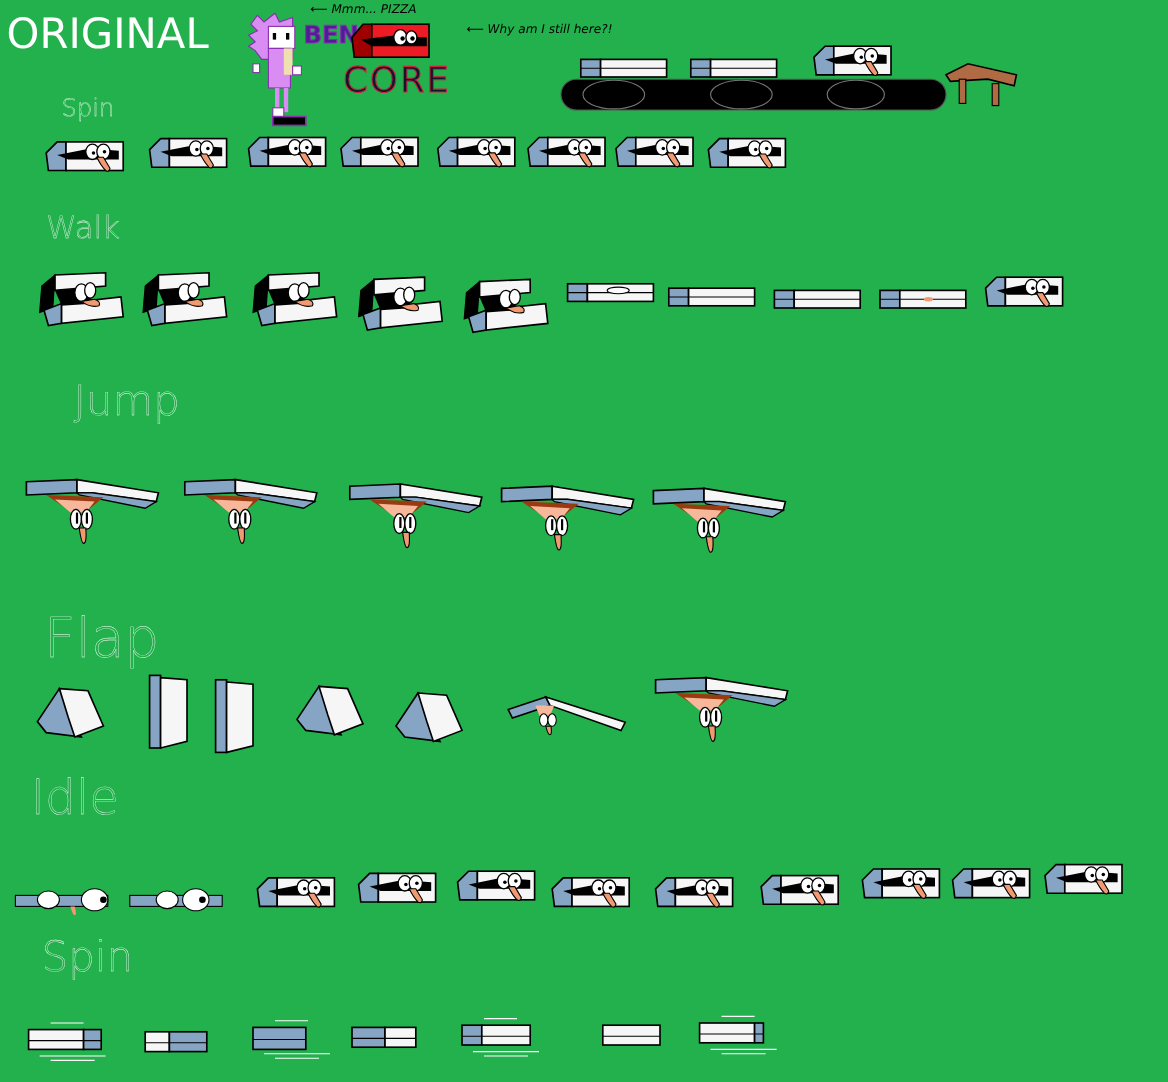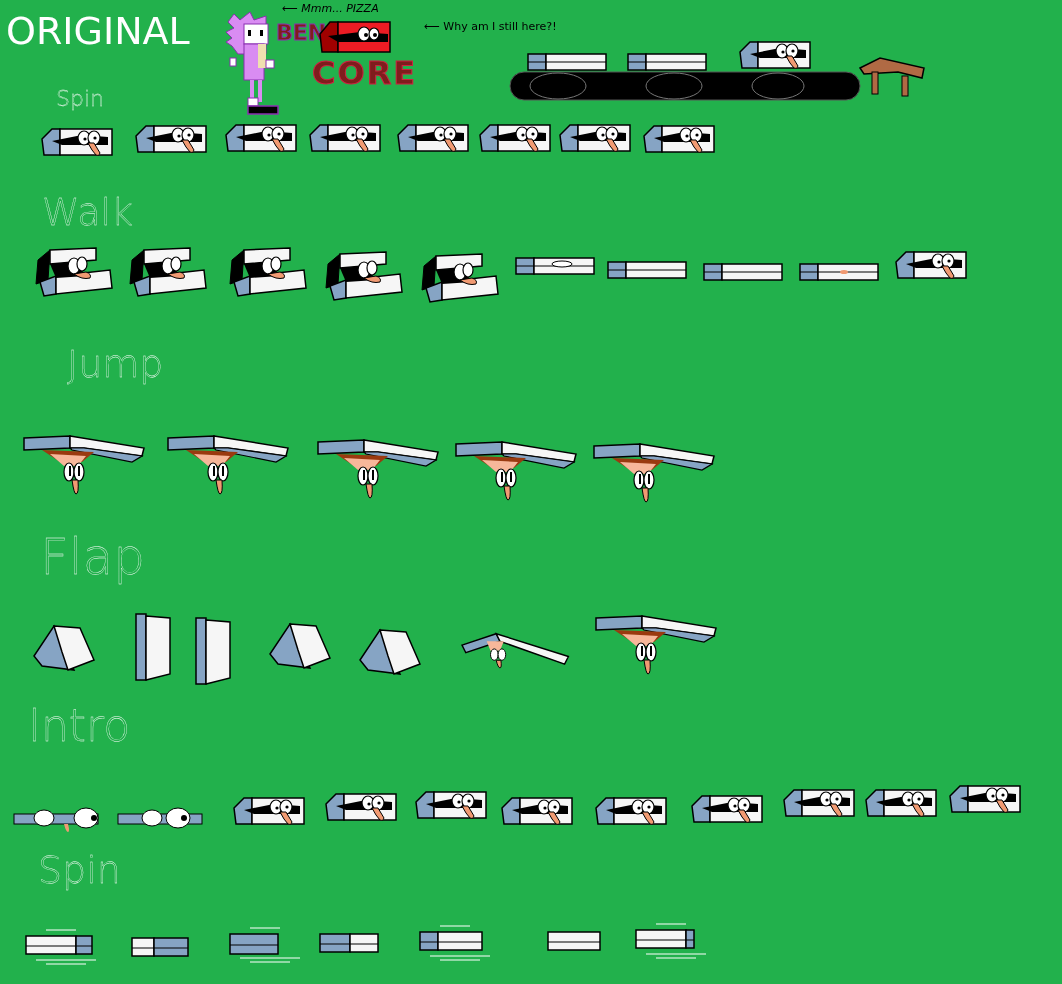--- a/index.html
+++ b/index.html
@@ -1,23 +1,23 @@
 <!DOCTYPE html>
 <html><head>
 <meta charset="utf-8">
 <style>
   html,body{margin:0;padding:0;}
   body{width:1062px;height:984px;background:#22b14c;position:relative;overflow:hidden;font-family:"DejaVu Sans",sans-serif;}
   .abs{position:absolute;}
   .title{left:6px;top:8px;color:#fff;font-family:"DejaVu Sans",sans-serif;font-size:38px;line-height:46px;letter-spacing:0px;text-align:right;}
   .label{color:#fff;font-family:"DejaVu Sans",sans-serif;font-weight:200;-webkit-text-stroke:0.3px #fff;color:transparent;}
   .lbl-idle{left:56px;top:86px;font-size:22px;}
-  .lbl-walk{left:42px;top:190px;font-size:38px;}
+  .lbl-walk{left:42px;top:190px;font-size:28px;}
   .lbl-jump{left:34px;top:342px;font-size:38px;margin-left:33px;}
-  .lbl-flap{left:40px;top:528px;font-size:50px;}
+  .lbl-flap{left:40px;top:551px;font-size:50px;}
   .lbl-intro{left:28px;top:700px;font-size:44px;}
   .lbl-spin{left:38px;top:848px;font-size:38px;}
   .note{font-family:"DejaVu Sans",sans-serif;font-size:11px;color:#000;}
   .sprite{position:absolute;}
   svg{display:block;overflow:visible;}
 </style>
 </head>
 <body>
 
 <svg width="0" height="0" style="position:absolute">
@@ -98,35 +98,35 @@
       <rect x="32" y="70" width="4" height="22" fill="#d98cf2"></rect>
     <rect x="22" y="88" width="10" height="8" fill="#fff" stroke="#8a2fb0" stroke-width="1"></rect>
     <rect x="22" y="96" width="30" height="8" fill="#000" stroke="#8a2fb0" stroke-width="1.5"></rect>
   </svg>
 </div>
 <div class="abs note" style="left:282px;top:2px;font-style:italic;">
   <span>⟵</span>
   <span>Mmm... PIZZA</span>
 </div>
 
-<div class="abs" style="left:276px;top:20px;font-weight:bold;font-size:22px;color:#7f1d1d;-webkit-text-stroke:1px #8a2fb0;">BEN</div>
-<div class="abs" style="left:312px;top:54px;font-weight:bold;font-size:32px;color:#7f1d1d;-webkit-text-stroke:1px #d02040;letter-spacing:2px;">CORE</div>
+<div class="abs" style="left:276px;top:20px;font-weight:bold;font-size:22px;color:#4c1d95;-webkit-text-stroke:1px #8a2fb0;">BEN</div>
+<div class="abs" style="left:312px;top:54px;font-weight:normal;font-size:32px;color:#0f172a;-webkit-text-stroke:1px #d02040;letter-spacing:2px;">CORE</div>
 
 <div class="sprite" style="left:320px;top:20px;">
   <svg width="72" height="36">
     <polygon points="0,14 10,2 18,2 18,32 2,32" fill="#a00000" stroke="#000" stroke-width="1.5"></polygon>
     <rect x="18" y="2" width="52" height="30" fill="#ed1c24" stroke="#000" stroke-width="1.5"></rect>
     <polygon points="8,16 40,12 68,14 68,22 18,22" fill="#000"></polygon>
     <ellipse cx="44" cy="14" rx="6" ry="7" fill="#fff" stroke="#000" stroke-width="1.2"></ellipse>
     <ellipse cx="54" cy="14" rx="5" ry="6" fill="#fff" stroke="#000" stroke-width="1.2"></ellipse>
     <circle cx="46" cy="15" r="2" fill="#000"></circle>
       <circle cx="55" cy="15" r="2" fill="#000"></circle>
   </svg>
 </div>
-<div class="abs note" style="left:424px;top:20px;">
+<div class="abs note" style="left:424px;top:20px;font-style:italic;">
   <span>⟵</span>
   <span>Why am I still here?!</span>
 </div>
 
 <div class="sprite" style="left:508px;top:36px;">
   <svg width="430" height="66">
     <g transform="translate(20,18)">
         <use href="#box-flat"></use>
       </g>
     <g transform="translate(120,18)">
@@ -215,21 +215,21 @@
       <polygon points="36,6 112,30 108,38 40,14" fill="#f6f6f6" stroke="#000" stroke-width="1.5"></polygon>
       <polygon points="26,14 44,14 40,24 30,24" fill="#f7b79a"></polygon>
       <ellipse cx="34" cy="28" rx="4" ry="6" fill="#fff" stroke="#000" stroke-width="1"></ellipse>
       <ellipse cx="42" cy="28" rx="4" ry="6" fill="#fff" stroke="#000" stroke-width="1"></ellipse>
       <path d="M36,34 q2,8 4,8 q2,0 1,-8z" fill="#f19a72" stroke="#000" stroke-width="1"></path>
     </g>
     <use href="#box-jump" x="562" y="2"></use>
   </svg>
 </div>
 
-<div class="abs label lbl-intro">Intro</div>
+<div class="abs label lbl-intro">Idle</div>
 <div class="sprite" style="left:14px;top:782px;">
   <svg width="1040" height="50">
     <g transform="translate(0,24)">
         <rect x="0" y="8" width="84" height="10" fill="#86a4c4" stroke="#000" stroke-width="1"></rect>
         <ellipse cx="30" cy="12" rx="10" ry="8" fill="#fff" stroke="#000" stroke-width="1"></ellipse>
         <ellipse cx="72" cy="12" rx="12" ry="10" fill="#fff" stroke="#000" stroke-width="1"></ellipse>
         <circle cx="80" cy="12" r="3" fill="#000"></circle>
         <path d="M50,18 q2,8 4,8 q2,0 0,-8z" fill="#f19a72"></path>
       </g>
     <g transform="translate(104,24)">

